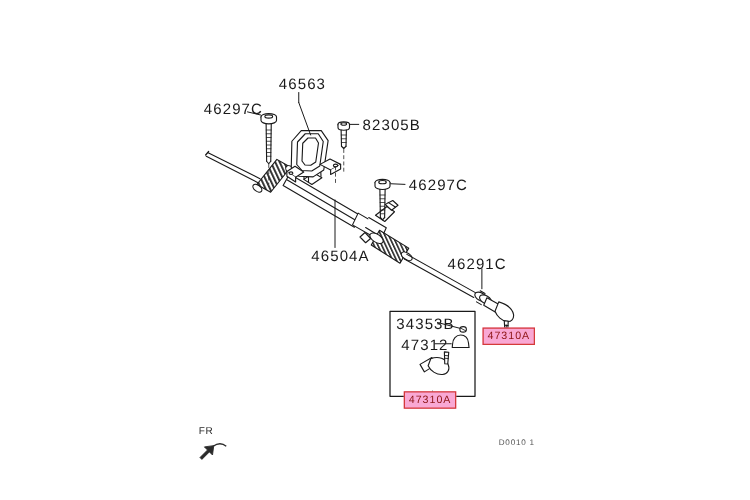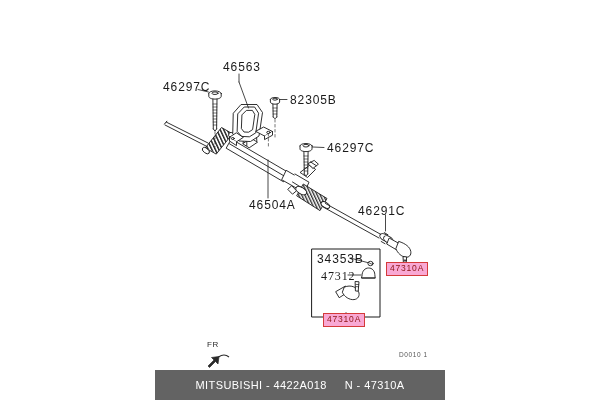--- a/index.html
+++ b/index.html
@@ -26,21 +26,21 @@
   .lbl.hot{
     background:#f9a8d4;
     border:1px solid #d43a3a;
     color:#8d1414;
     padding:1px 3px 2px 3px;
     letter-spacing:0.8px;
     font-size:8.5px;
   }
 
   
-  #fr-mark{position:absolute;left:157px;top:340px;width:34px;height:28px;margin-left:48px;}
+  #fr-mark{position:absolute;left:157px;top:340px;width:34px;height:28px;}
   #fr-mark .fr-text{
     position:absolute;left:2px;top:0;
     font-size:8px;letter-spacing:0.5px;color:#2a2a2a;
     font-family:"Liberation Sans", sans-serif;
   }
 
   
   #draw-code{
     position:absolute;left:399px;top:351px;
     font-size:6.5px;letter-spacing:0.6px;color:#555;
@@ -263,33 +263,29 @@
     </g>
   </svg>
 
   <div class="lbl" style="left:163px;top:81px;">46297C</div>
   <div class="lbl" style="left:223px;top:61px;">46563</div>
   <div class="lbl" style="left:290px;top:94px;">82305B</div>
   <div class="lbl" style="left:327px;top:142px;">46297C</div>
   <div class="lbl" style="left:249px;top:199px;">46504A</div>
   <div class="lbl" style="left:358px;top:205px;">46291C</div>
   <div class="lbl" style="left:317px;top:253px;">34353B</div>
-  <div class="lbl" style="left:321px;top:270px;font-family:Liberation Serif, serif;">47312</div>
+  <div class="lbl" style="left:321px;top:270px;">47312</div>
 
   <div class="lbl hot" style="left:386px;top:262px;">47310A</div>
   <div class="lbl hot" style="left:323px;top:313px;">47310A</div>
 
   <div id="fr-mark">
     <div class="fr-text">FR</div>
     <svg width="34" height="22" viewBox="0 0 34 22" style="position:absolute;left:0;top:9px;">
       <path d="M3 17 L9 11 L6.5 8.5 L14 7.5 L13 15 L10.5 12.5 L4.5 18.5 Z" fill="#2a2a2a" stroke="#2a2a2a" stroke-width="0.7" stroke-linejoin="round"></path>
       <path d="M13.5 8 C17 5.5 21 5.5 24 8" fill="none" stroke="#2a2a2a" stroke-width="1.1"></path>
     </svg>
   </div>
 
   <div id="draw-code">D0010 1</div>
 
-  <div id="footer">
-    <span>MITSUBISHI - 4422A018</span>
-    <span>N - 47310A</span>
-  </div>
 
 </div>
 
 </body></html>

